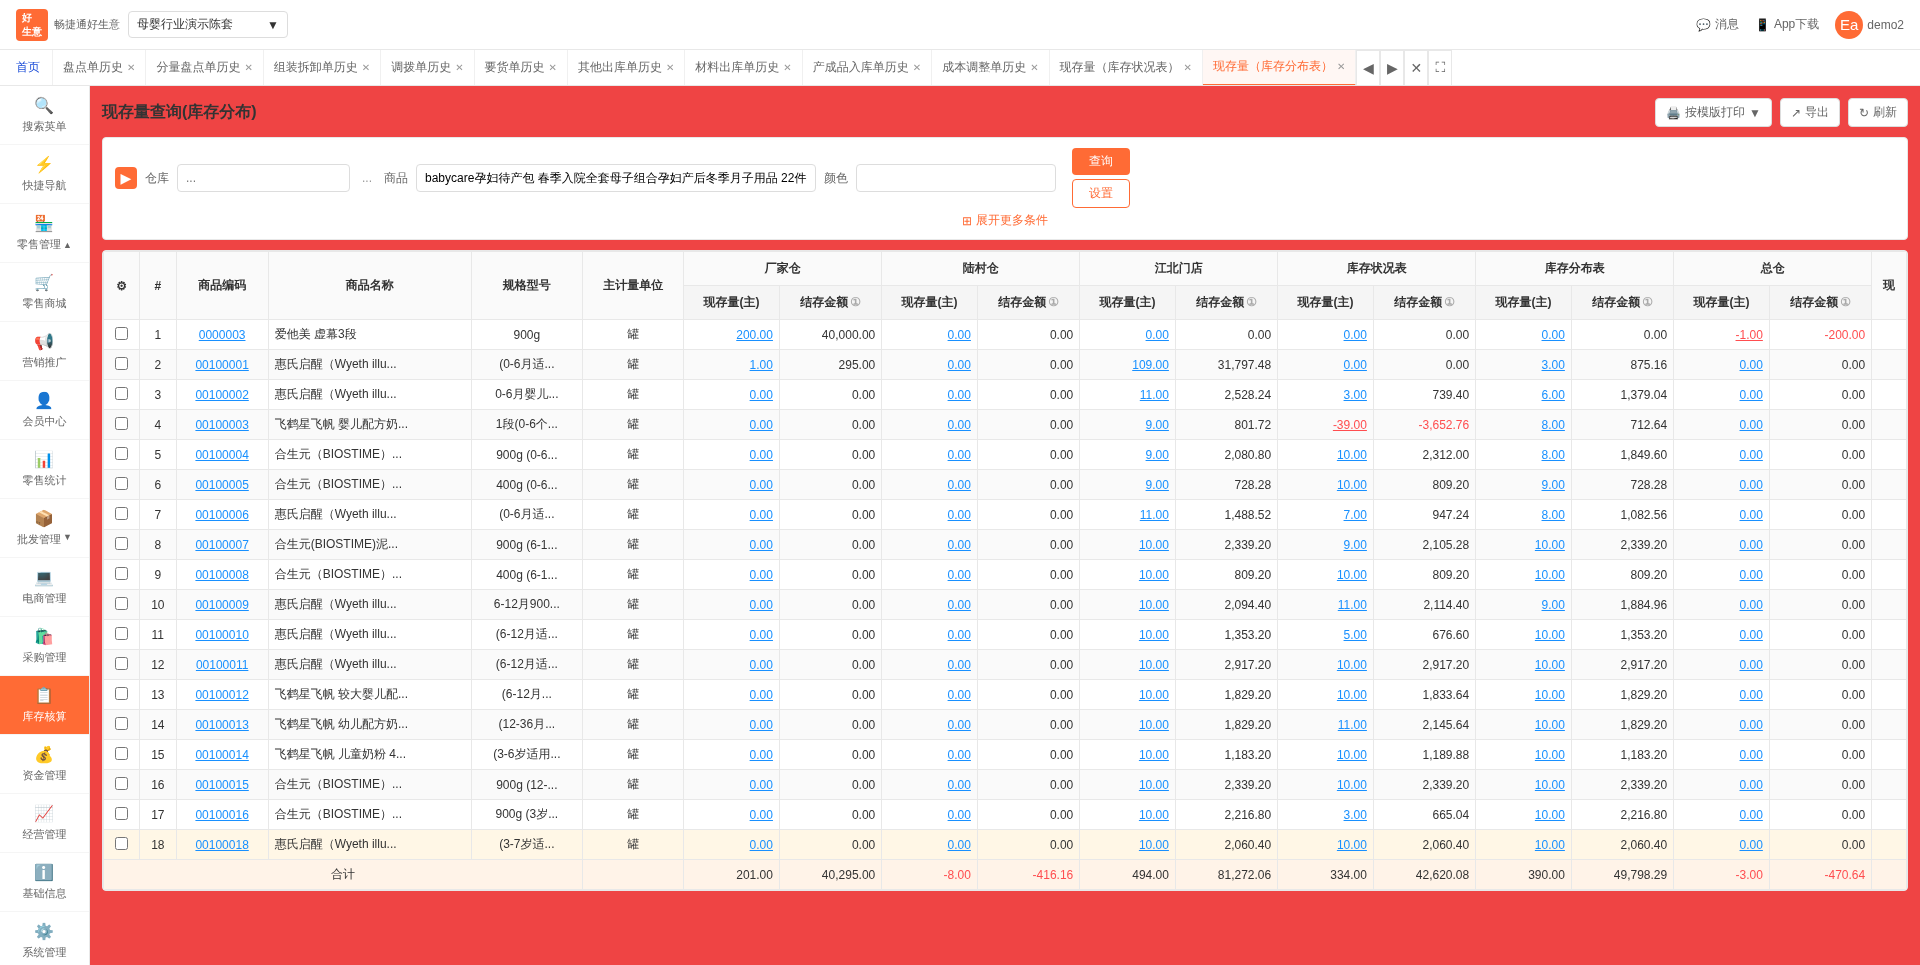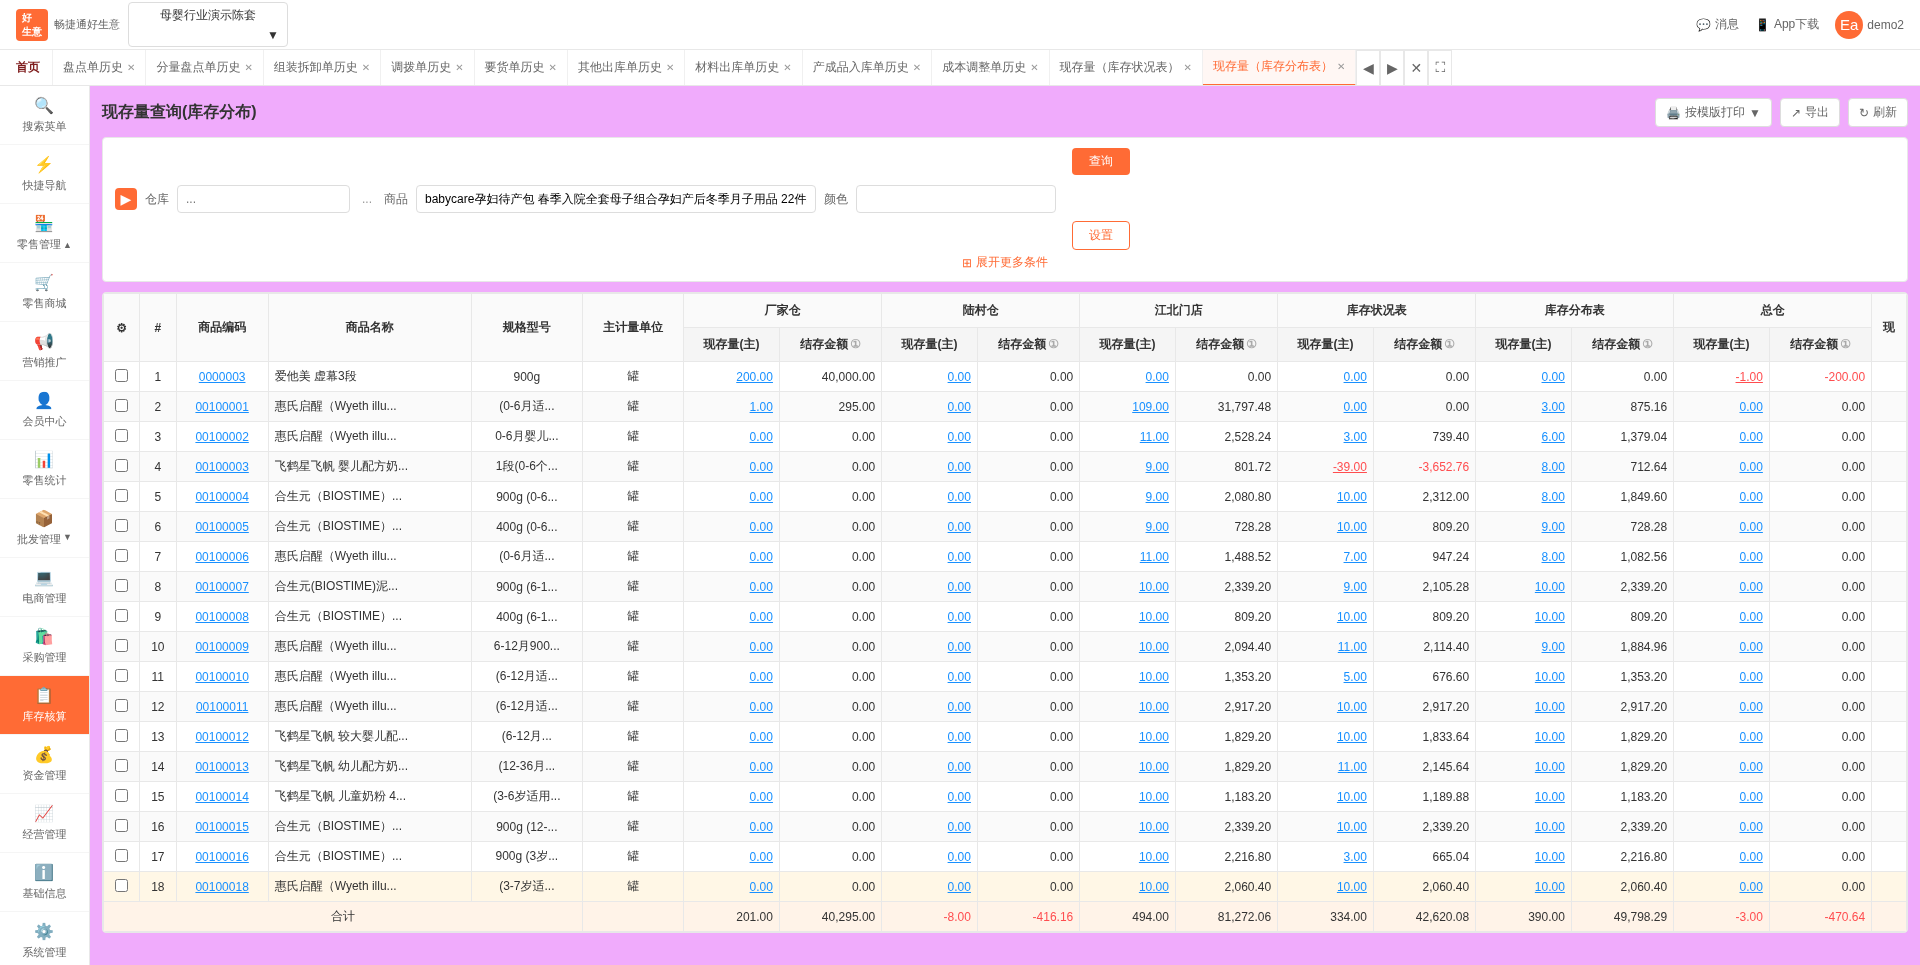--- a/index.html
+++ b/index.html
@@ -15,21 +15,21 @@
       padding: 0 16px;
       border-bottom: 1px solid #e8e8e8;
       position: fixed;
       top: 0; left: 0; right: 0;
       z-index: 100;
     }
     .top-bar-left { display: flex; align-items: center; gap: 8px; }
     .logo-area { display: flex; align-items: center; gap: 6px; }
     .logo-icon { width: 32px; height: 32px; background: #ff6b35; border-radius: 4px; display: flex; align-items: center; justify-content: center; color: #fff; font-size: 10px; font-weight: bold; }
     .logo-text { font-size: 11px; color: #666; }
-    .store-selector { display: flex; align-items: center; gap: 4px; background: #fff; border: 1px solid #ddd; border-radius: 4px; padding: 4px 8px; cursor: pointer; font-size: 12px; color: #333; min-width: 160px; flex-direction: column; }
+    .store-selector { display: flex; align-items: center; gap: 4px; background: #fff; border: 1px solid #ddd; border-radius: 4px; padding: 4px 8px; cursor: pointer; font-size: 12px; color: #333; min-width: 160px; }
     .top-bar-right { display: flex; align-items: center; gap: 16px; }
     .top-bar-action { display: flex; align-items: center; gap: 4px; cursor: pointer; color: #666; font-size: 12px; }
     .avatar { width: 28px; height: 28px; border-radius: 50%; background: #ff6b35; display: flex; align-items: center; justify-content: center; color: #fff; font-size: 15px; }
 
     
     .tab-bar {
       position: fixed;
       top: 50px;
       left: 0; right: 0;
       background: #fff;
@@ -61,21 +61,21 @@
     }
     .tab-close { color: #999; font-size: 10px; cursor: pointer; }
     .tab-nav-btn {
       width: 24px; height: 36px;
       display: flex; align-items: center; justify-content: center;
       cursor: pointer; color: #666; font-size: 14px;
       border: 1px solid #e8e8e8;
       background: #fff;
       flex-shrink: 0;
     }
-    .tab-home { padding: 0 12px; height: 36px; display: flex; align-items: center; font-size: 12px; color: #7f1d1d; cursor: pointer; flex-shrink: 0; border-right: 1px solid #f0f0f0; font-weight: bold; }
+    .tab-home { padding: 0 12px; height: 36px; display: flex; align-items: center; font-size: 12px; color: #1d4ed8; cursor: pointer; flex-shrink: 0; border-right: 1px solid #f0f0f0; }
 
     
     .sidebar {
       position: fixed;
       top: 86px;
       left: 0;
       width: 90px;
       bottom: 0;
       background: #fff;
       border-right: 1px solid #e8e8e8;
@@ -99,21 +99,21 @@
     .sidebar-icon { font-size: 16px; margin-bottom: 2px; }
 
     
     .main-content {
       position: fixed;
       top: 86px;
       left: 90px;
       right: 0;
       bottom: 0;
       overflow-y: auto;
-      background: #f0abfc;
+      background: #ef4444;
       padding: 12px;
     }
 
     
     .page-header {
       display: flex;
       align-items: center;
       justify-content: space-between;
       margin-bottom: 10px;
     }
@@ -155,21 +155,21 @@
       border: none; border-radius: 4px;
       cursor: pointer; display: flex; align-items: center; justify-content: center;
       font-size: 14px; flex-shrink: 0;
     }
     .btn-query {
       background: #ff6b35; color: #fff; border: none;
       padding: 5px 16px; border-radius: 4px; cursor: pointer; font-size: 12px;
     }
     .btn-set {
       background: #fff; color: #ff6b35; border: 1px solid #ff6b35;
-      padding: 5px 16px; border-radius: 4px; cursor: pointer; font-size: 12px; margin-top: 42px;
+      padding: 5px 16px; border-radius: 4px; cursor: pointer; font-size: 12px;
     }
     .filter-actions { display: flex; flex-direction: column; gap: 4px; margin-left: 8px; }
 
     
     .table-container {
       background: #fff;
       border-radius: 4px;
       border: 1px solid #e8e8e8;
       overflow: auto;
     }

